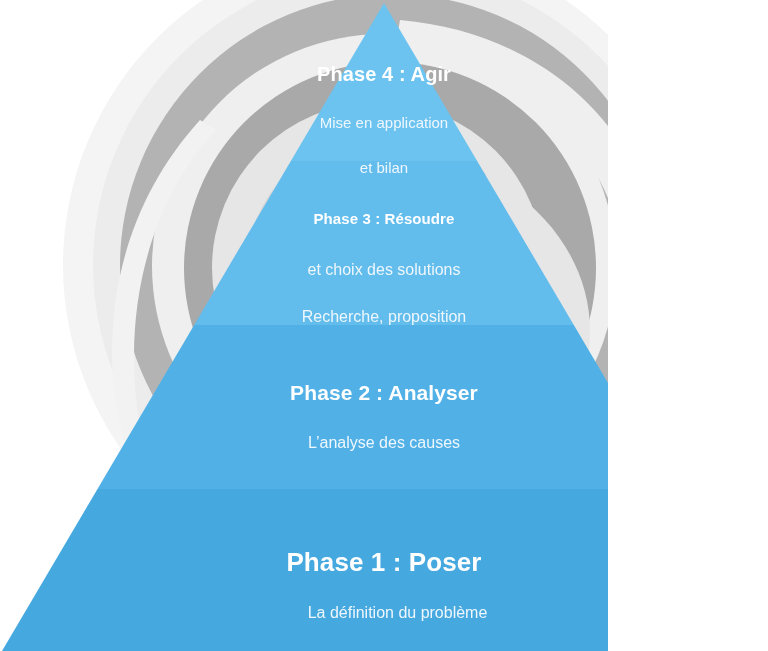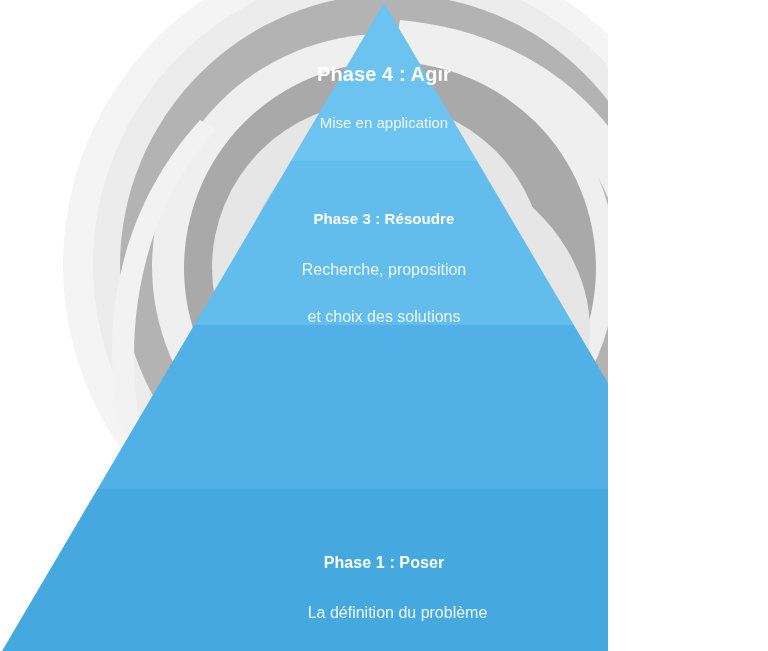--- a/index.html
+++ b/index.html
@@ -68,21 +68,21 @@
   #label-phase-3 .phase-title { font-size: 15px; line-height: 28px; }
   #label-phase-3 .phase-sub  { font-size: 16px; line-height: 21px; margin-top: 1px; }
 
   
   #label-phase-2 { top: 379px; }
   #label-phase-2 .phase-title { font-size: 21px; line-height: 27px; }
   #label-phase-2 .phase-sub  { font-size: 16px; line-height: 21px; margin-top: 1px; }
 
   
   #label-phase-1 { top: 549px; }
-  #label-phase-1 .phase-title { font-size: 16px; line-height: 27px; }
+  #label-phase-1 .phase-title { font-size: 26px; line-height: 27px; }
   #label-phase-1 .phase-sub  { font-size: 16px; line-height: 21px; margin-top: 1px; }
 </style>
 </head>
 <body style="background: rgb(255, 255, 255);">
 
 <div id="stage" style="background: rgb(255, 255, 255);">
 
   <svg id="bg-svg" viewBox="0 0 768 651" xmlns="http://www.w3.org/2000/svg">
     <defs>
       <clipPath id="clip-stage">
@@ -157,31 +157,38 @@
       <rect id="band-1" x="0" y="489" width="768" height="162" fill="#45a8df"></rect>
     </g>
   </svg>
 
   <div id="labels">
 
     <div class="phase-label" id="label-phase-4">
       <span class="phase-title" style="color: rgb(255, 255, 255);">Phase 4 : Agir</span>
       <span class="phase-sub" style="color: rgb(238, 247, 253);">
         <span class="sub-line">Mise en application</span>
+        <span class="sub-line">et bilan</span>
       </span>
     </div>
 
     <div class="phase-label" id="label-phase-3">
       <span class="phase-title" style="color: rgb(255, 255, 255);">Phase 3 : Résoudre</span>
       <span class="phase-sub" style="color: rgb(238, 247, 253);">
+        <span class="sub-line">et choix des solutions</span>
         <span class="sub-line">Recherche, proposition</span>
-        <span class="sub-line">et choix des solutions</span>
       </span>
     </div>
 
+    <div class="phase-label" id="label-phase-2">
+      <span class="phase-title" style="color: rgb(255, 255, 255);">Phase 2 : Analyser</span>
+      <span class="phase-sub" style="color: rgb(238, 247, 253);">
+        <span class="sub-line">L’analyse des causes</span>
+      </span>
+    </div>
 
     <div class="phase-label" id="label-phase-1">
       <span class="phase-title" style="color: rgb(255, 255, 255);">Phase 1 : Poser</span>
       <span class="phase-sub" style="color: rgb(238, 247, 253); padding-left: 27px;">
         <span class="sub-line">La définition du problème</span>
       </span>
     </div>
 
   </div>
 </div>

